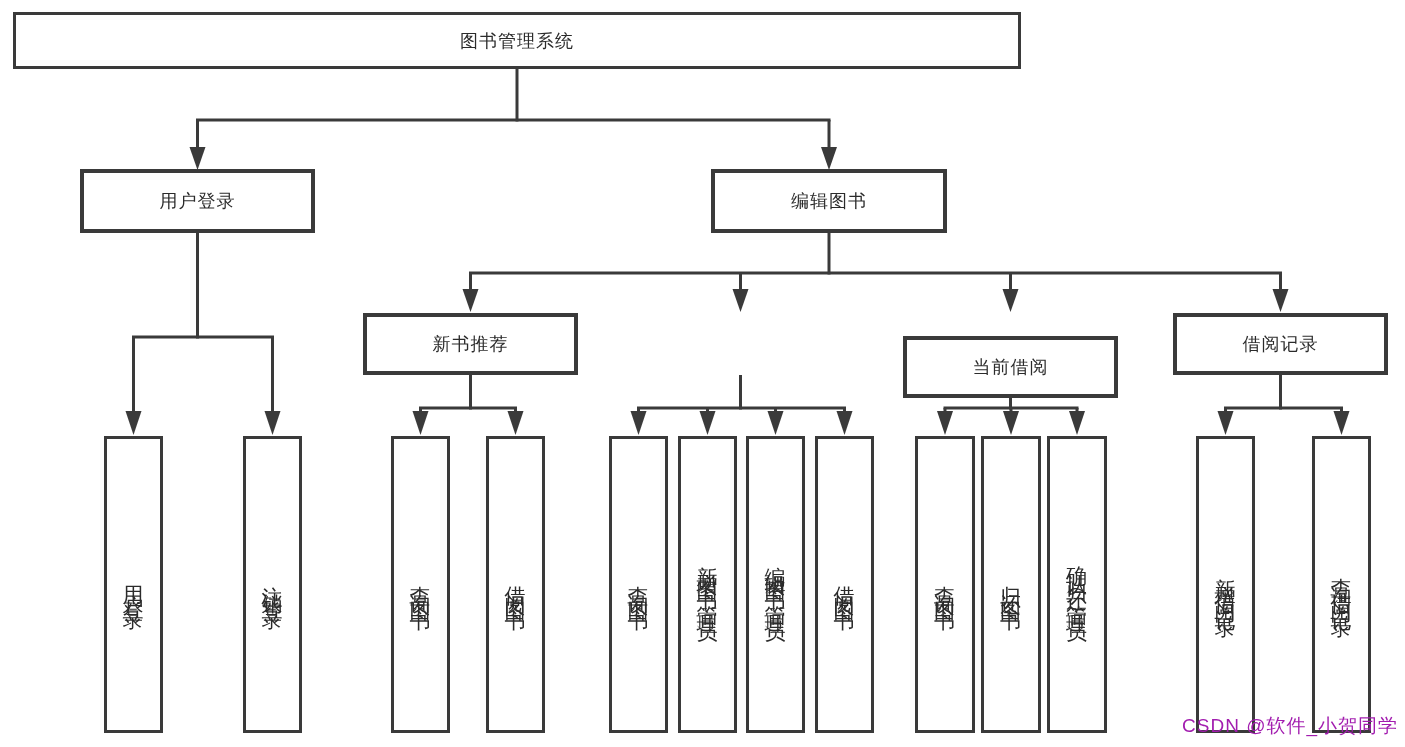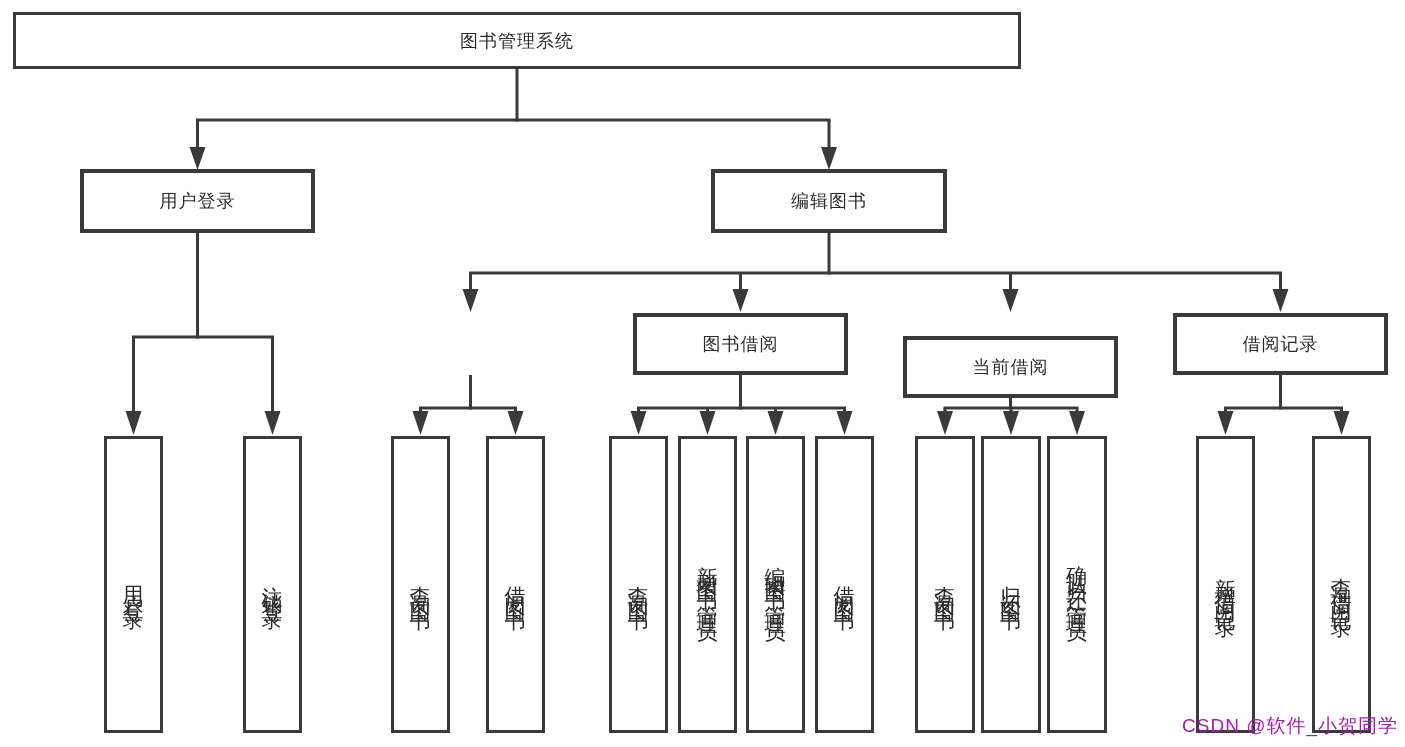--- a/index.html
+++ b/index.html
@@ -122,21 +122,21 @@
       <polygon points="1217.5,411 1233.5,411 1225.5,435"></polygon>
       <polygon points="1333.5,411 1349.5,411 1341.5,435"></polygon>
     </g>
   </svg>
 
   <div class="box root" style="left:13px; top:12px; width:1008px; height:57px;">图书管理系统</div>
 
   <div class="box lvl" style="left:80px; top:169px; width:235px; height:64px;">用户登录</div>
   <div class="box lvl" style="left:711px; top:169px; width:236px; height:64px;">编辑图书</div>
 
-  <div class="box lvl" style="left:633px; top:313px; width:215px; height:62px;">图书借阅</div>
+  <div class="box lvl" style="left:363px; top:313px; width:215px; height:62px;">新书推荐</div>
   <div class="box lvl" style="left:903px; top:313px; width:215px; height:62px;margin-top:23px;">当前借阅</div>
   <div class="box lvl" style="left:1173px; top:313px; width:215px; height:62px;">借阅记录</div>
 
   <div class="box leaf" style="left:104px; top:436px; width:59px; height:297px;">
     <span class="vtext">用户登录</span>
   </div>
   <div class="box leaf" style="left:243px; top:436px; width:59px; height:297px;">
     <span class="vtext">注销登录</span>
   </div>
 

